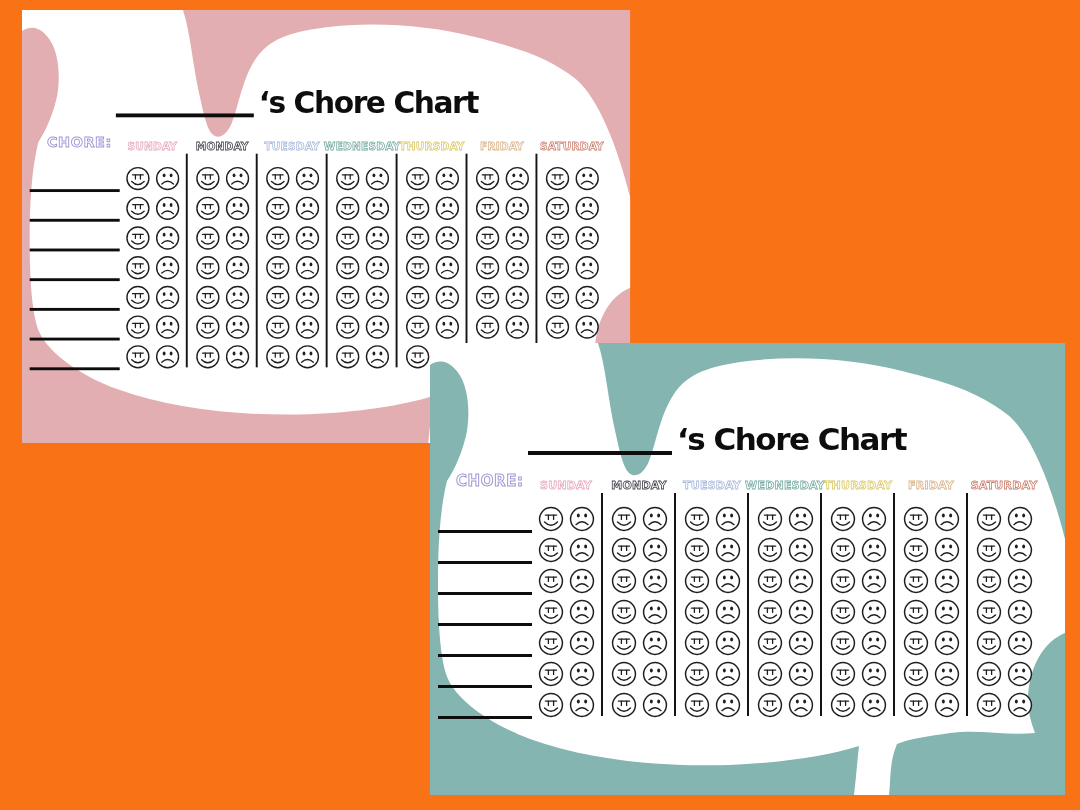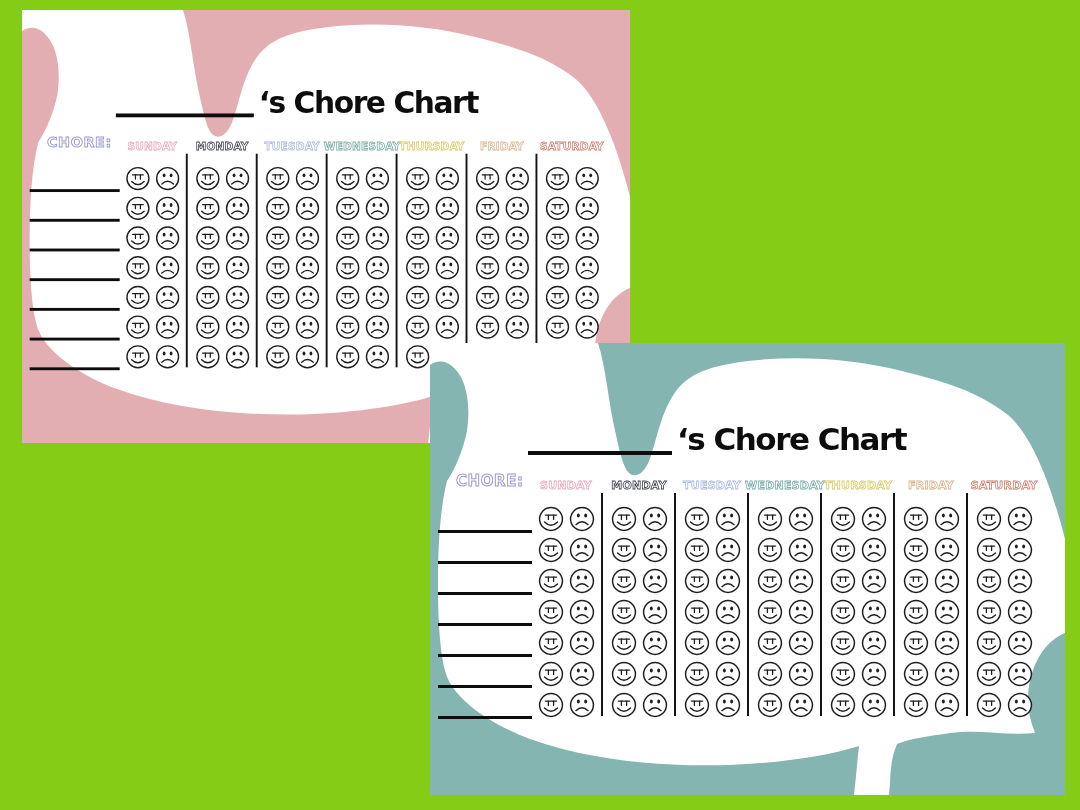--- a/index.html
+++ b/index.html
@@ -1,17 +1,17 @@
 <!DOCTYPE html>
 <html><head>
 <meta charset="utf-8">
 <style>
   html,body { margin:0; padding:0; background:#ffffff; }
   .stage {
-    position:relative; width:1080px; height:810px; background:#84cc16;
+    position:relative; width:1080px; height:810px; background:#f97316;
     overflow:hidden; font-family:"DejaVu Sans", sans-serif;
   }
   .card { position:absolute; width:635px; height:452px; transform-origin:0 0; }
   .card-0 { left:22px; top:10px; transform:scale(0.958); }
   .card-1 { left:430px; top:343px; }
   .blob { position:absolute; left:0; top:0; width:635px; height:452px; }
 
   .title-row { position:absolute; left:98px; top:64px; height:50px; display:flex; align-items:flex-end; }
   .blankline { width:144px; height:4px; background:#0d0d0d; margin-bottom:2px; }
   .title-text {

